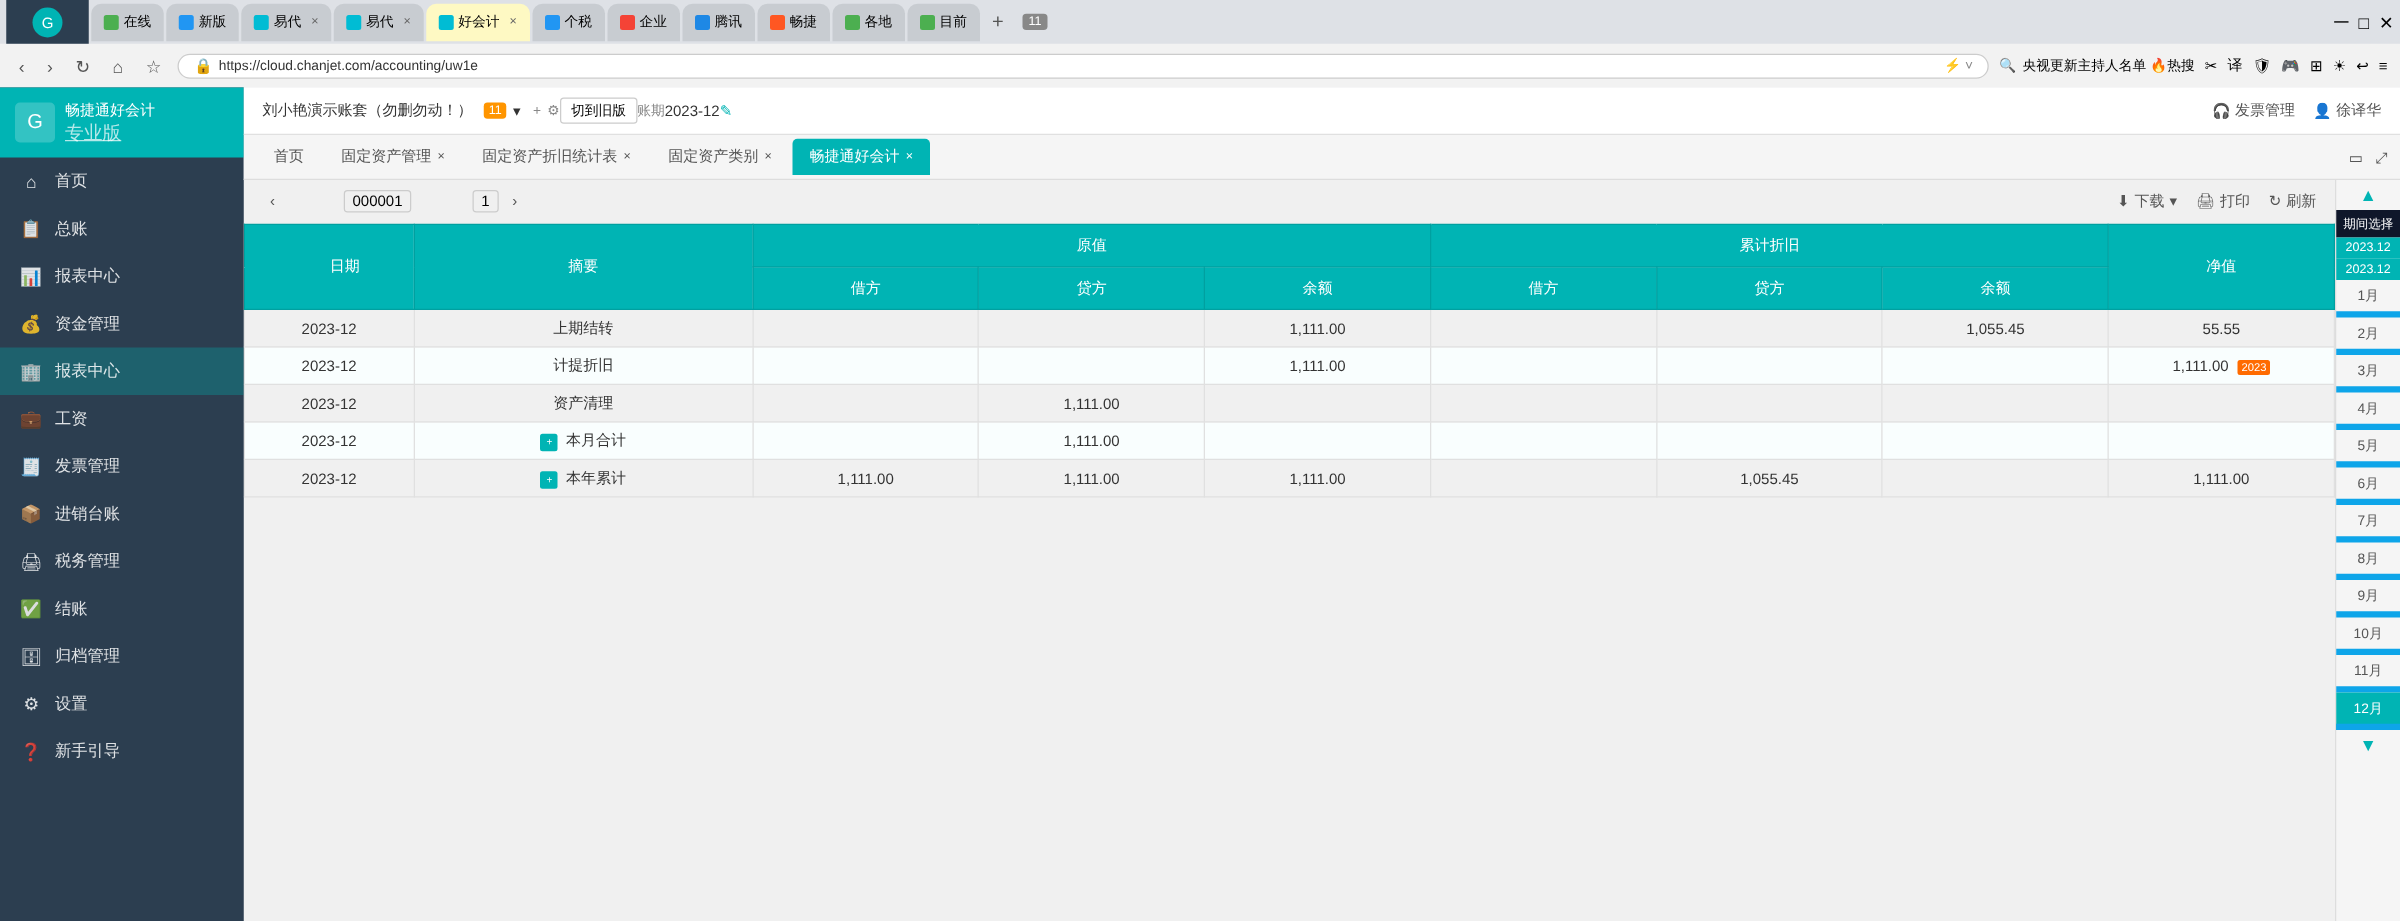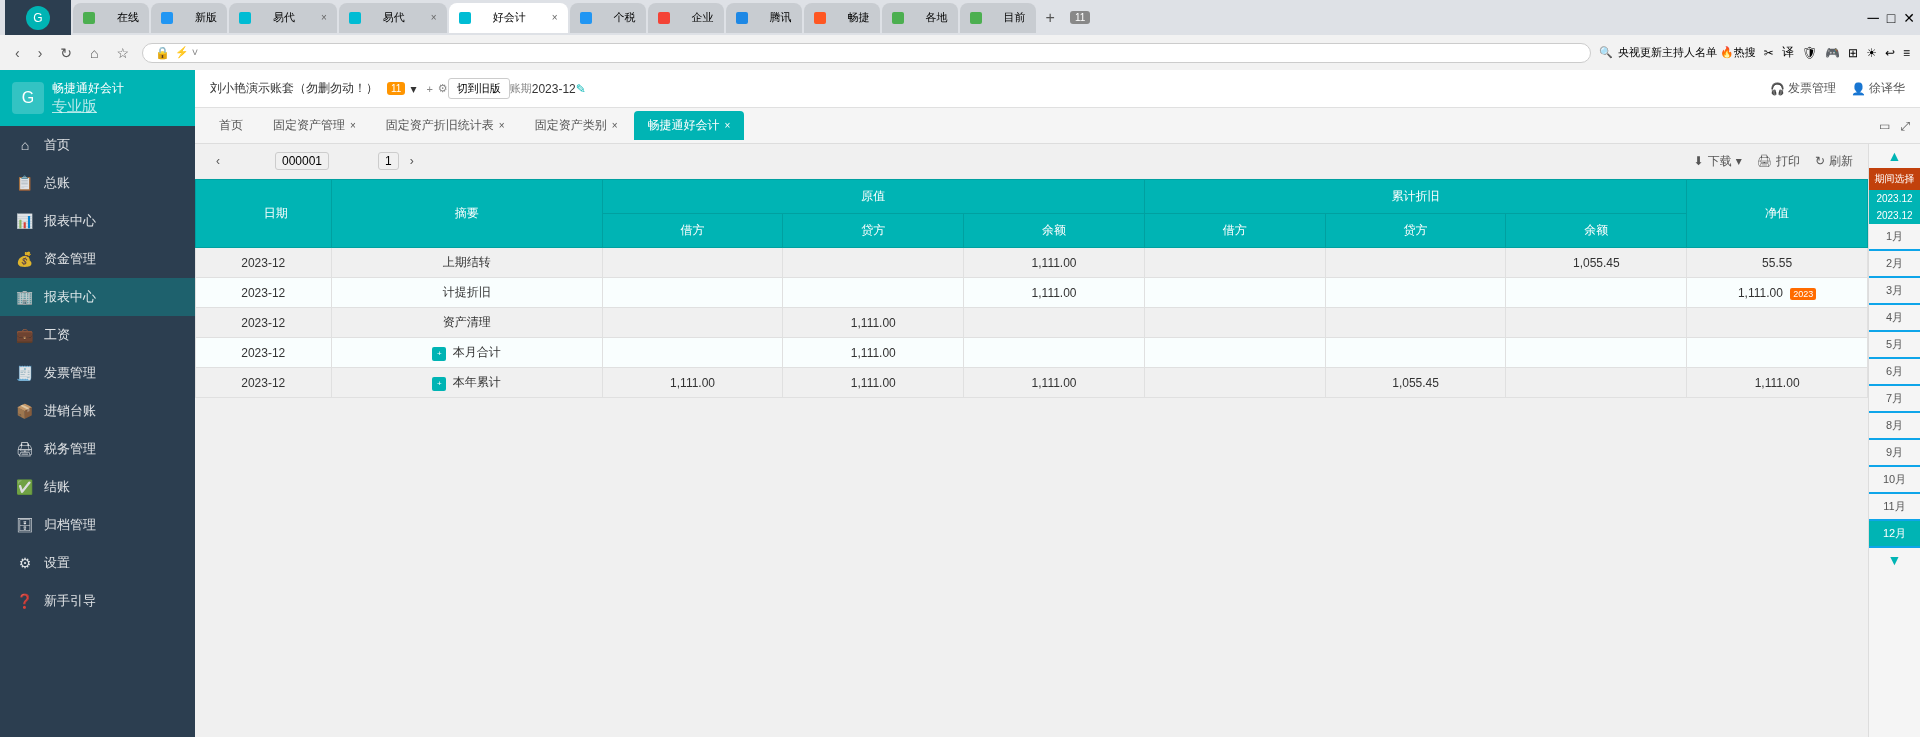--- a/index.html
+++ b/index.html
@@ -1,22 +1,22 @@
 <!DOCTYPE html>
 <html><head>
   <meta charset="utf-8">
   <style>
     * { margin: 0; padding: 0; box-sizing: border-box; }
     body { font-family: 'Microsoft YaHei', Arial, sans-serif; font-size: 12px; background: #f0f0f0; width: 1920px; height: 737px; overflow: hidden; }
 
     
     .browser-chrome { background: #dee1e6; height: 70px; }
     .tab-bar { display: flex; align-items: center; height: 35px; background: #dee1e6; padding: 0 5px; gap: 2px; }
-    .browser-tab { display: flex; align-items: center; height: 28px; padding: 15px 10px; border-radius: 8px 8px 0 0; font-size: 11px; gap: 22px; cursor: pointer; max-width: 150px; }
-    .browser-tab.active { background: #ffffff; }
+    .browser-tab { display: flex; align-items: center; height: 28px; padding: 15px 10px; border-radius: 8px 8px 0 0; font-size: 11px; gap: 4px; cursor: pointer; max-width: 150px; }
+    .browser-tab.active { background: #fef9c3; }
     .browser-tab.inactive { background: #c8ccd1; }
     .tab-close { color: #666; font-size: 10px; margin-left: 4px; }
     .tab-add { background: none; border: none; font-size: 16px; cursor: pointer; color: #555; padding: 0 8px; }
 
     .browser-toolbar { display: flex; align-items: center; height: 35px; background: #f2f2f2; padding: 0 10px; gap: 8px; }
     .nav-btn { background: none; border: none; cursor: pointer; color: #555; font-size: 14px; padding: 2px 5px; }
     .address-bar { flex: 1; display: flex; align-items: center; background: #fff; border: 1px solid #ccc; border-radius: 20px; padding: 2px 12px; font-size: 11px; color: #333; gap: 5px; }
     .address-bar-url { flex: 1; color: #333; }
     .search-area { display: flex; align-items: center; gap: 5px; font-size: 11px; }
     .toolbar-right { display: flex; align-items: center; gap: 8px; }
@@ -58,22 +58,22 @@
     
     .ledger-table { width: 100%; border-collapse: collapse; font-size: 12px; }
     .ledger-table th { background: #00b4b4; color: #fff; text-align: center; padding: 8px 6px; border: 1px solid #00a0a0; font-weight: normal; margin-top: 44px; }
     .ledger-table td { text-align: center; padding: 6px 8px; border: 1px solid #e0e0e0; color: #333; }
     .ledger-table tr:nth-child(even) td { background: #f9fefe; }
     .amount-cell { text-align: right; }
     .row-icon { display: inline-block; width: 14px; height: 14px; background: #00b4b4; border-radius: 2px; color: #fff; font-size: 8px; text-align: center; line-height: 14px; margin-right: 3px; }
 
     
     .period-panel { width: 52px; background: #f5f5f5; border-left: 1px solid #ddd; display: flex; flex-direction: column; font-size: 11px; }
-    .period-header { background: #c2410c; color: #fff; text-align: center; padding: 4px 2px; font-size: 10px; cursor: pointer; }
-    .period-month { text-align: center; padding: 5px 2px; cursor: pointer; color: #555; border-bottom: 2px solid #0ea5e9; }
+    .period-header { background: #0f172a; color: #fff; text-align: center; padding: 4px 2px; font-size: 10px; cursor: pointer; }
+    .period-month { text-align: center; padding: 5px 2px; cursor: pointer; color: #555; border-bottom: 5px solid #0ea5e9; }
     .period-month.highlighted { background: #00b4b4; color: #fff; }
     .scroll-btn { text-align: center; padding: 4px; cursor: pointer; color: #00b4b4; font-size: 14px; }
 
     .main-area { display: flex; flex: 1; overflow: hidden; }
     .content-area { flex: 1; overflow: auto; }
   </style>
 </head>
 <body>
 
 <div class="browser-chrome">
@@ -142,20 +142,21 @@
   </div>
 
   <div class="browser-toolbar">
     <button class="nav-btn">‹</button>
     <button class="nav-btn">›</button>
     <button class="nav-btn">↻</button>
     <button class="nav-btn">⌂</button>
     <button class="nav-btn">☆</button>
     <div class="address-bar">
       <span style="color:#4CAF50;font-size:12px;">🔒</span>
+      <span class="address-bar-url">https://cloud.chanjet.com/accounting/uw1e</span>
       <span style="color:#888;">⚡ ˅</span>
     </div>
     <div class="search-area">
       <span>🔍</span>
       <span>央视更新主持人名单 🔥热搜</span>
     </div>
     <div class="toolbar-right">
       <span>✂</span>
       <span>译</span>
       <span>🛡</span>

